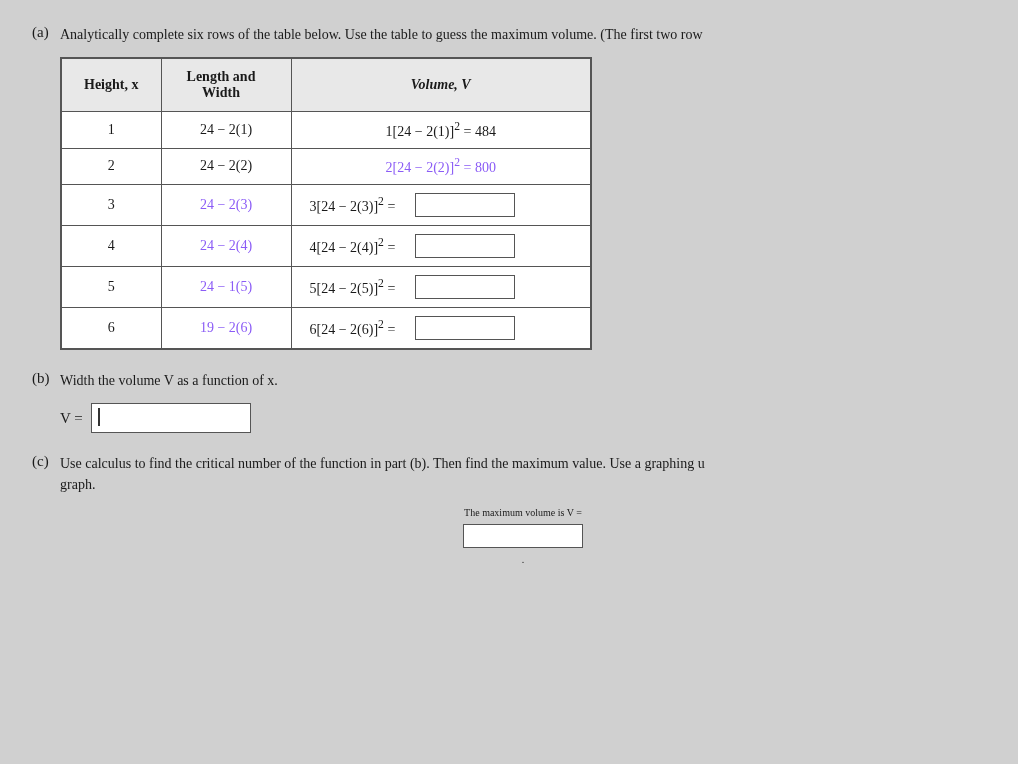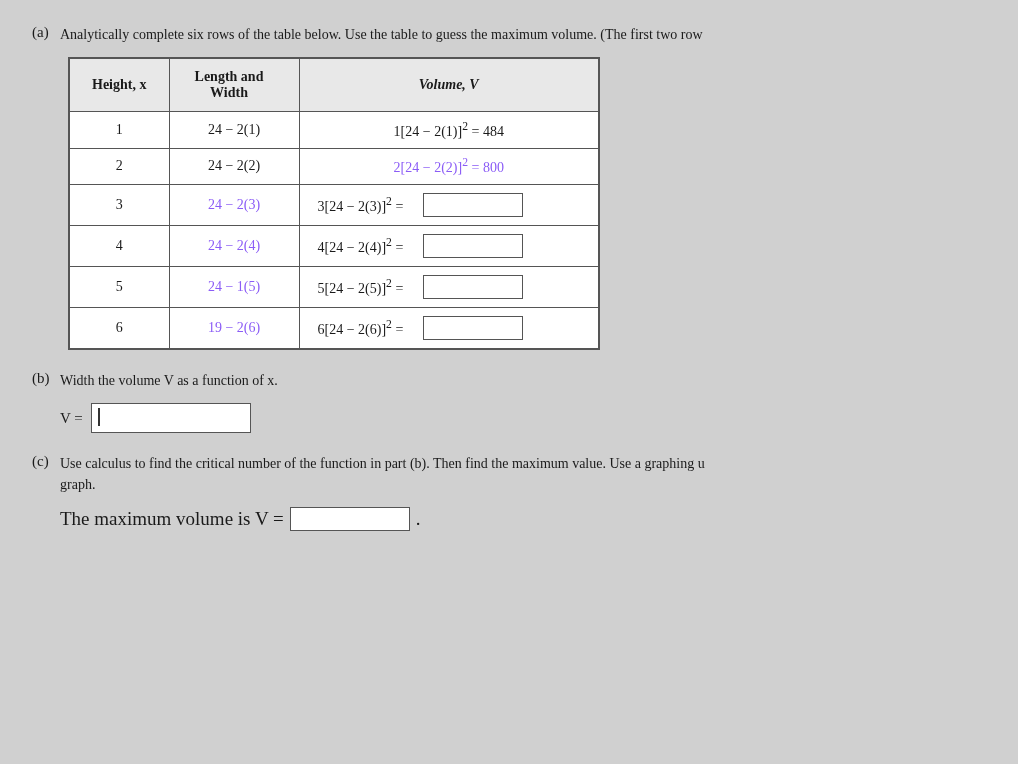--- a/index.html
+++ b/index.html
@@ -39,21 +39,20 @@
     
     .table-container {
       margin-left: 28px;
       margin-bottom: 18px;
     }
 
     table {
       border-collapse: collapse;
       border: 2px solid #555;
       background: white;
-      margin-left: 8px;
     }
 
     table th, table td {
       border: 1px solid #555;
       padding: 8px 18px;
       text-align: center;
       vertical-align: middle;
     }
 
     table th {
@@ -119,21 +118,22 @@
     
     .part-c-content {
       margin-left: 28px;
     }
 
     .max-vol-line {
       margin-top: 10px;
       display: flex;
       align-items: center;
       gap: 6px;
-      font-size: 19px;
+      font-size: 10px;
+      flex-direction: column;
     }
 
     .max-answer-box {
       display: inline-block;
       border: 1px solid #555;
       background: white;
       width: 120px;
       height: 24px;
       vertical-align: middle;
     }

